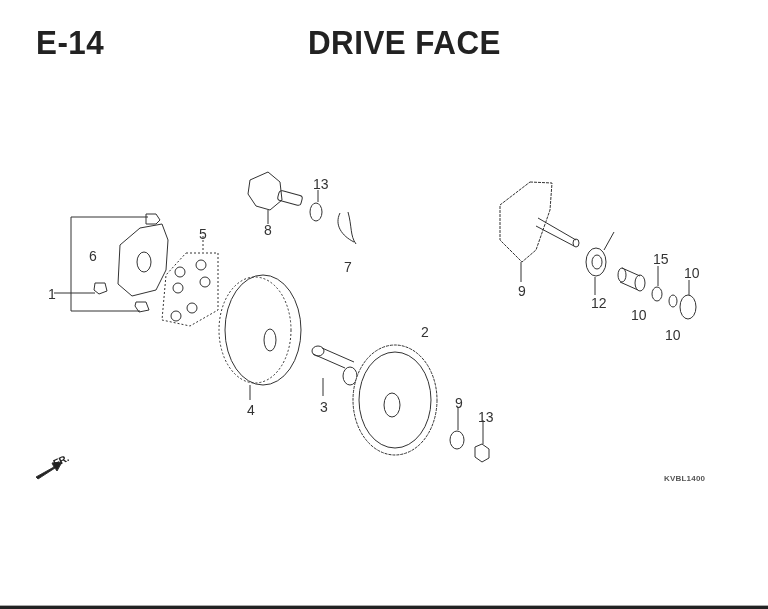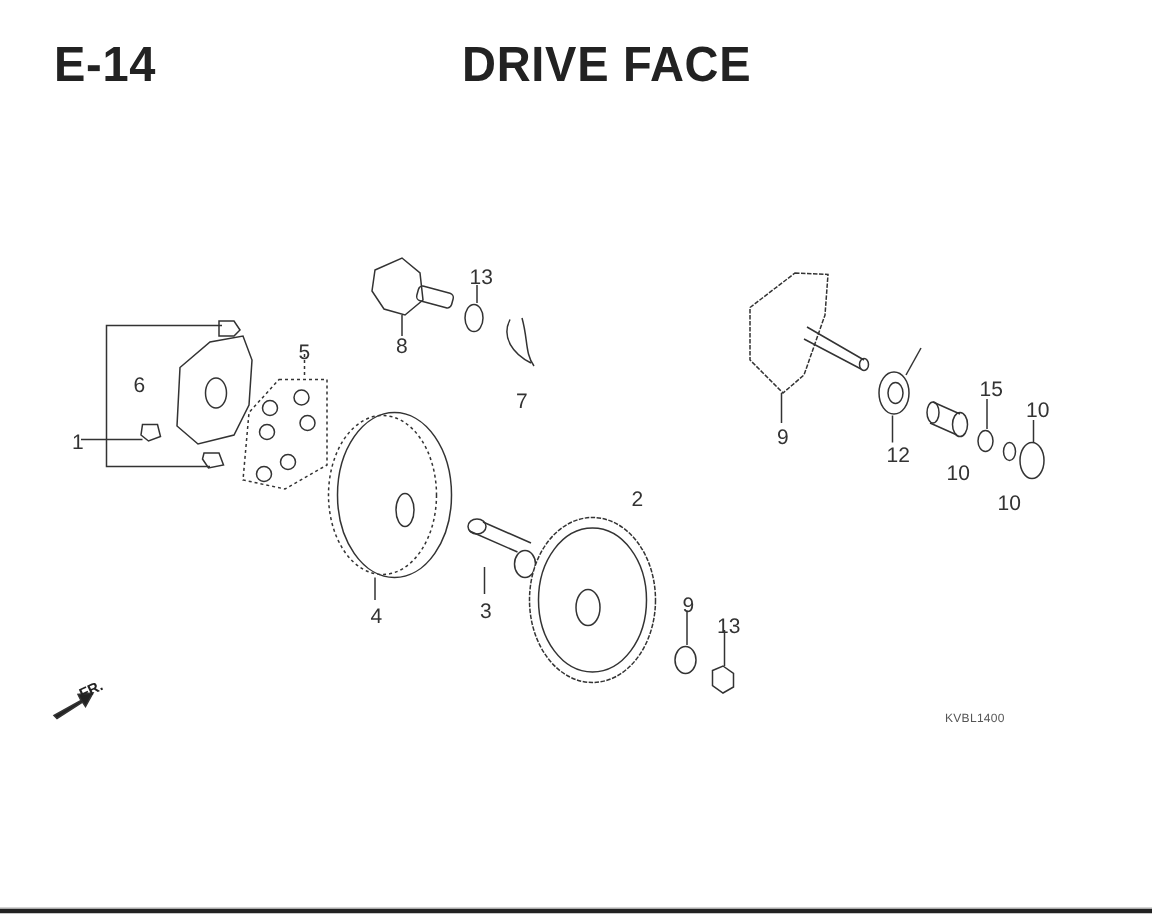--- a/index.html
+++ b/index.html
@@ -1,20 +1,20 @@
 <!DOCTYPE html>
 <html><head>
 <meta charset="utf-8">
 <style>
   html,body{margin:0;padding:0;background:#fff;}
   body{width:768px;height:609px;position:relative;overflow:hidden;font-family:"Liberation Sans",sans-serif;color:#222;}
   .code{position:absolute;left:36px;top:24px;font-size:33px;font-weight:bold;letter-spacing:0.5px;transform:scaleX(0.95);transform-origin:left;}
   .title{position:absolute;left:308px;top:24px;font-size:33px;font-weight:bold;letter-spacing:0.5px;transform:scaleX(0.95);transform-origin:left;}
   .lbl{position:absolute;font-size:14px;color:#333;line-height:11px;}
-  .ref{position:absolute;left:630px;top:474px;font-size:8px;color:#555;letter-spacing:0.2px;}
+  .ref{position:absolute;left:664px;top:474px;font-size:8px;color:#555;letter-spacing:0.2px;font-weight:bold;}
   .bottom{position:absolute;left:0;bottom:0;width:768px;height:3px;background:#222;}
   .bottom2{position:absolute;left:0;bottom:3px;width:768px;height:1px;background:#aaa;}
   svg.art{position:absolute;left:0;top:0;}
   .fr{position:absolute;left:53px;top:455px;font-size:10px;font-weight:bold;transform:rotate(-25deg);}
 </style>
 </head>
 <body>
 
 <div class="code">E-14</div>
 <div class="title">DRIVE FACE</div>

